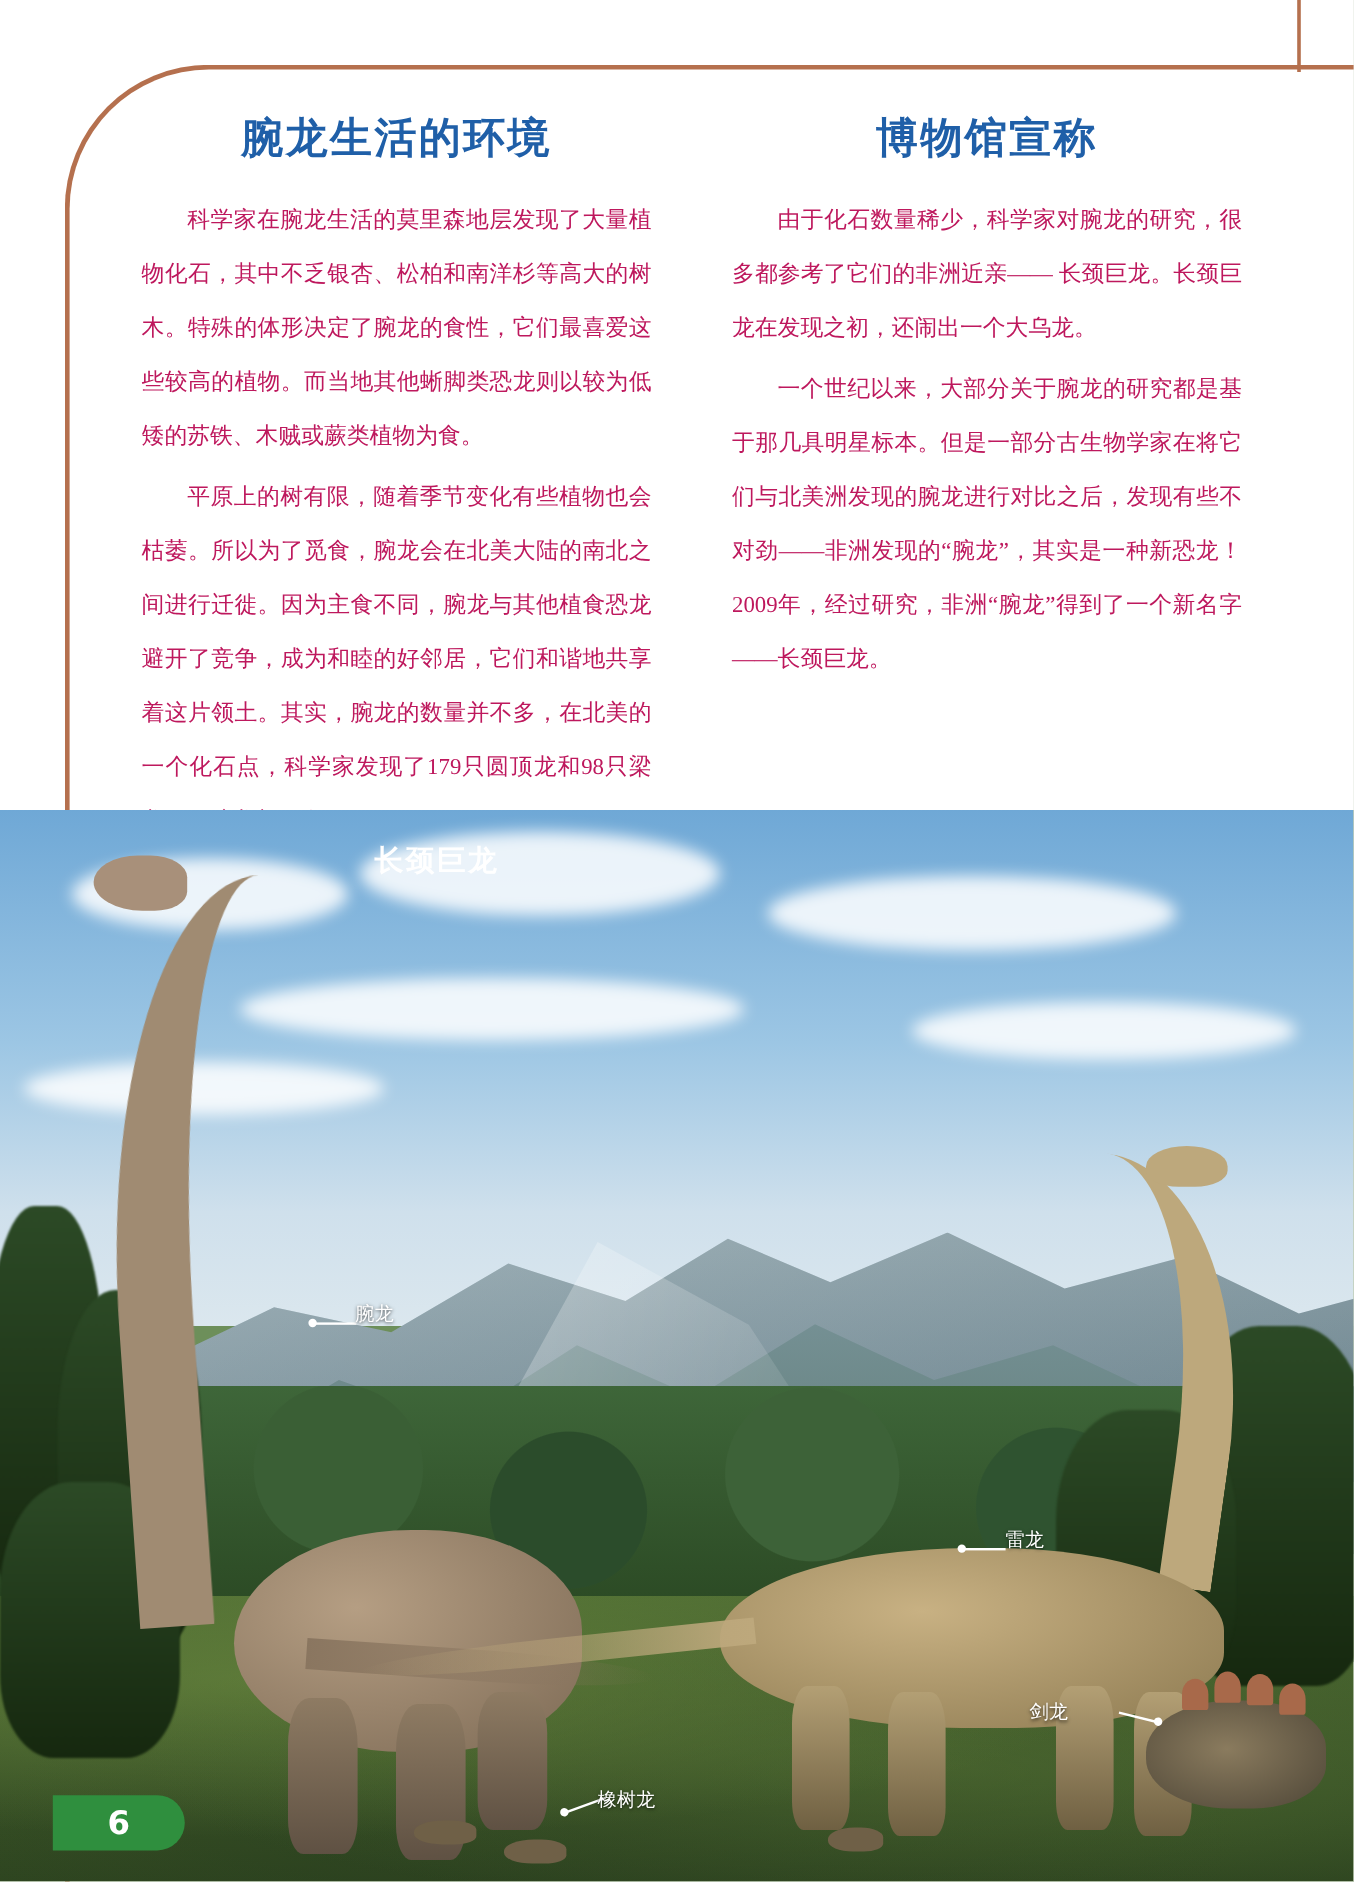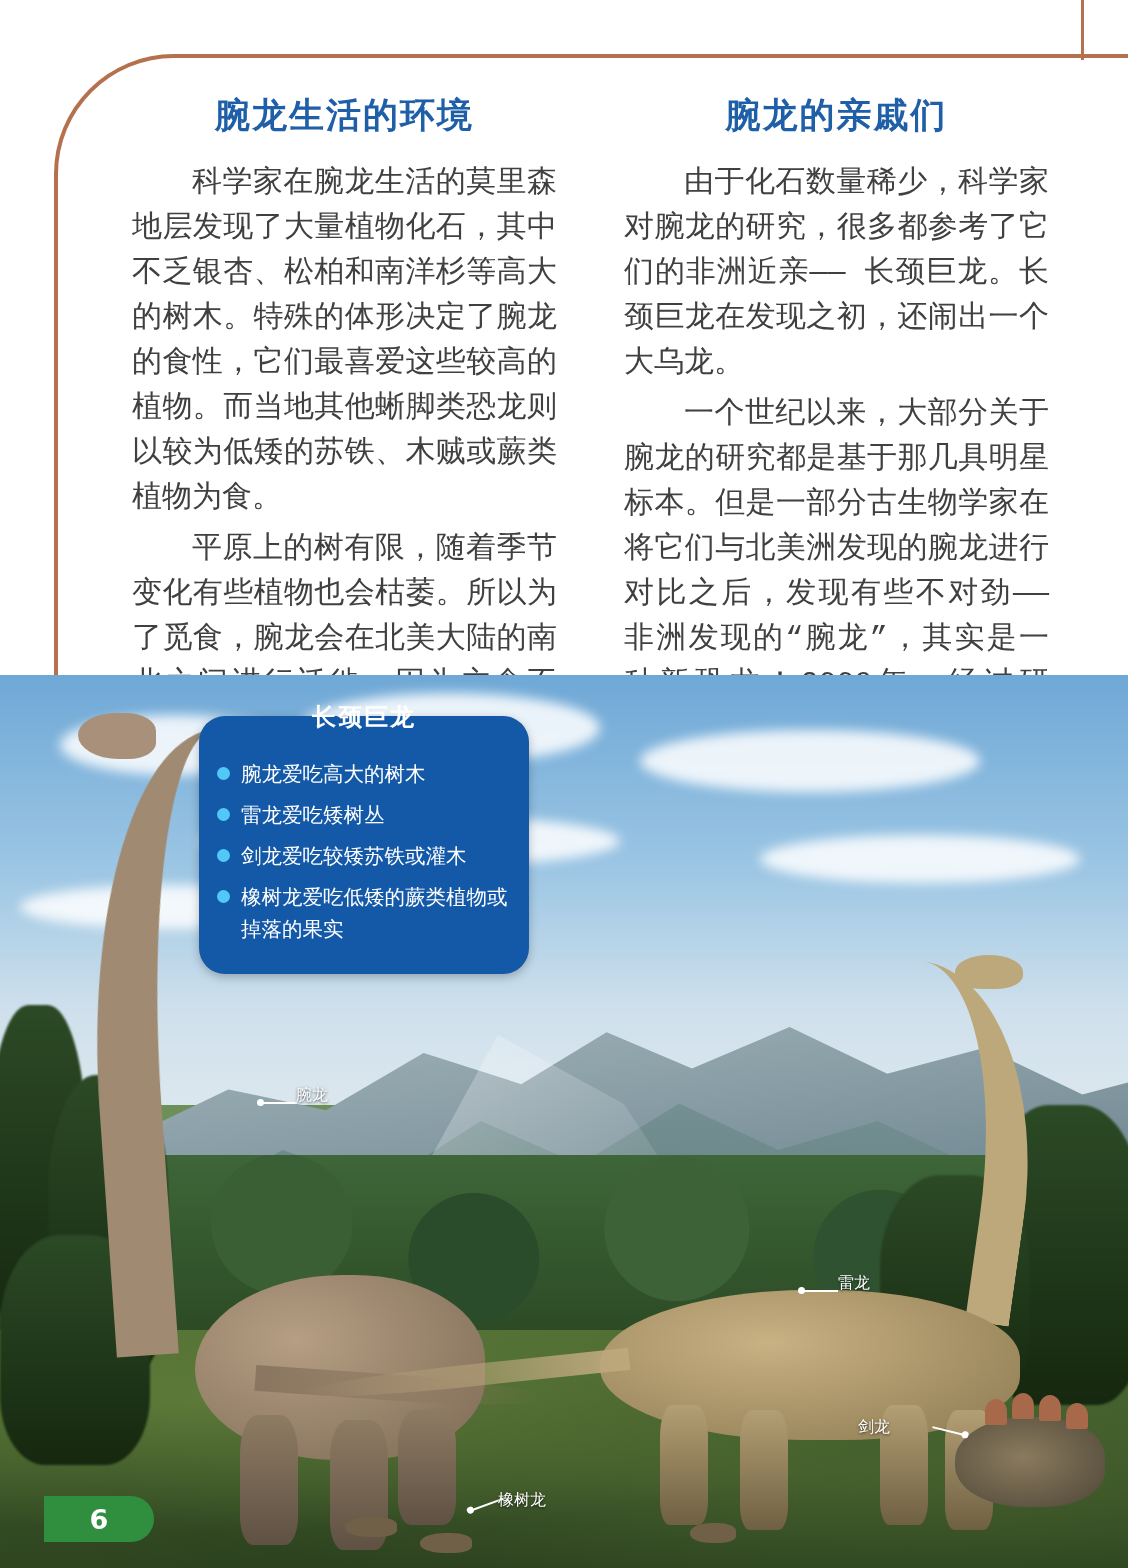--- a/index.html
+++ b/index.html
@@ -41,21 +41,21 @@
     right: 44px;
     top: 0;
     width: 3px;
     height: 60px;
     background: #b5704e;
   }
 
   
   #text-area {
     position: absolute;
-    left: 132px;
+    left: 118px;
     top: 92px;
     width: 950px;
     height: 740px;
   }
   .col {
     position: absolute;
     top: 0;
     width: 425px;
   }
   #col-left  { left: 0px; }
@@ -64,28 +64,28 @@
   .col-title {
     text-align: center;
     font-size: 35px;
     font-weight: bold;
     color: #1f5fa8;
     letter-spacing: 2px;
     margin: 0 0 22px 0;
     font-family: "DejaVu Sans", "Liberation Sans", sans-serif;
   }
   .para {
-    font-size: 30px;
+    font-size: 19px;
     line-height: 45px;
-    color: #404040;
+    color: #be185d;
     text-align: justify;
     text-justify: inter-ideograph;
     text-indent: 2em;
     margin: 0 0 6px 0;
-    font-family: Liberation Mono, monospace;
+    font-family: Liberation Serif, serif;
   }
 
   
   #caption {
     position: absolute;
     left: 610px;
     top: 815px;
     width: 440px;
     color: #a33c2a;
     font-size: 19.5px;
@@ -341,21 +341,21 @@
 
   <div id="text-area">
 
     <div class="col" id="col-left">
       <h2 class="col-title">腕龙生活的环境</h2>
       <p class="para">科学家在腕龙生活的莫里森地层发现了大量植物化石，其中不乏银杏、松柏和南洋杉等高大的树木。特殊的体形决定了腕龙的食性，它们最喜爱这些较高的植物。而当地其他蜥脚类恐龙则以较为低矮的苏铁、木贼或蕨类植物为食。</p>
       <p class="para">平原上的树有限，随着季节变化有些植物也会枯萎。所以为了觅食，腕龙会在北美大陆的南北之间进行迁徙。因为主食不同，腕龙与其他植食恐龙避开了竞争，成为和睦的好邻居，它们和谐地共享着这片领土。其实，腕龙的数量并不多，在北美的一个化石点，科学家发现了179只圆顶龙和98只梁龙，而腕龙却只有12只。</p>
     </div>
 
     <div class="col" id="col-right">
-      <h2 class="col-title">腕龙的亲戚们</h2>
+      <h2 class="col-title">博物馆宣称</h2>
       <p class="para">由于化石数量稀少，科学家对腕龙的研究，很多都参考了它们的非洲近亲—— 长颈巨龙。长颈巨龙在发现之初，还闹出一个大乌龙。</p>
       <p class="para">一个世纪以来，大部分关于腕龙的研究都是基于那几具明星标本。但是一部分古生物学家在将它们与北美洲发现的腕龙进行对比之后，发现有些不对劲——非洲发现的“腕龙”，其实是一种新恐龙！2009年，经过研究，非洲“腕龙”得到了一个新名字——长颈巨龙。</p>
     </div>
   </div>
 
   <div id="caption">
     <span class="tri">▼</span><span>莫里森地层中发现的植食恐龙。不同的身高会选择不同的食物，避免生态竞争</span>
   </div>
 
   <div id="photo">
@@ -406,40 +406,20 @@
       <div class="stego-plate" style="left:985px;  top:724px;"></div>
       <div class="stego-plate" style="left:1012px; top:718px;"></div>
       <div class="stego-plate" style="left:1039px; top:720px;"></div>
       <div class="stego-plate" style="left:1066px; top:728px;"></div>
     </div>
 
     <div class="small-dino" style="left:345px; top:842px;"></div>
     <div class="small-dino" style="left:420px; top:858px;"></div>
     <div class="small-dino" style="left:690px; top:848px; width:46px;"></div>
 
-    <div id="card">
-      <div id="card-items" style="margin-top:26px;">
-        <div class="card-item">
-          <span class="bullet"></span>
-          <span>腕龙爱吃高大的树木</span>
-        </div>
-        <div class="card-item">
-          <span class="bullet"></span>
-          <span>雷龙爱吃矮树丛</span>
-        </div>
-        <div class="card-item">
-          <span class="bullet"></span>
-          <span>剑龙爱吃较矮苏铁或灌木</span>
-        </div>
-        <div class="card-item">
-          <span class="bullet"></span>
-          <span>橡树龙爱吃低矮的蕨类植物或掉落的果实</span>
-        </div>
-      </div>
-    </div>
     <div id="card-title-wrap">
       <div id="card-title">长颈巨龙</div>
     </div>
 
     <div class="leader" style="left:257px; top:424px; width:40px; height:8px;">
       <div class="dot"></div>
       <div class="ln" style="width:36px;"></div>
     </div>
     <div class="label" style="left:296px; top:410px;">腕龙</div>
 

